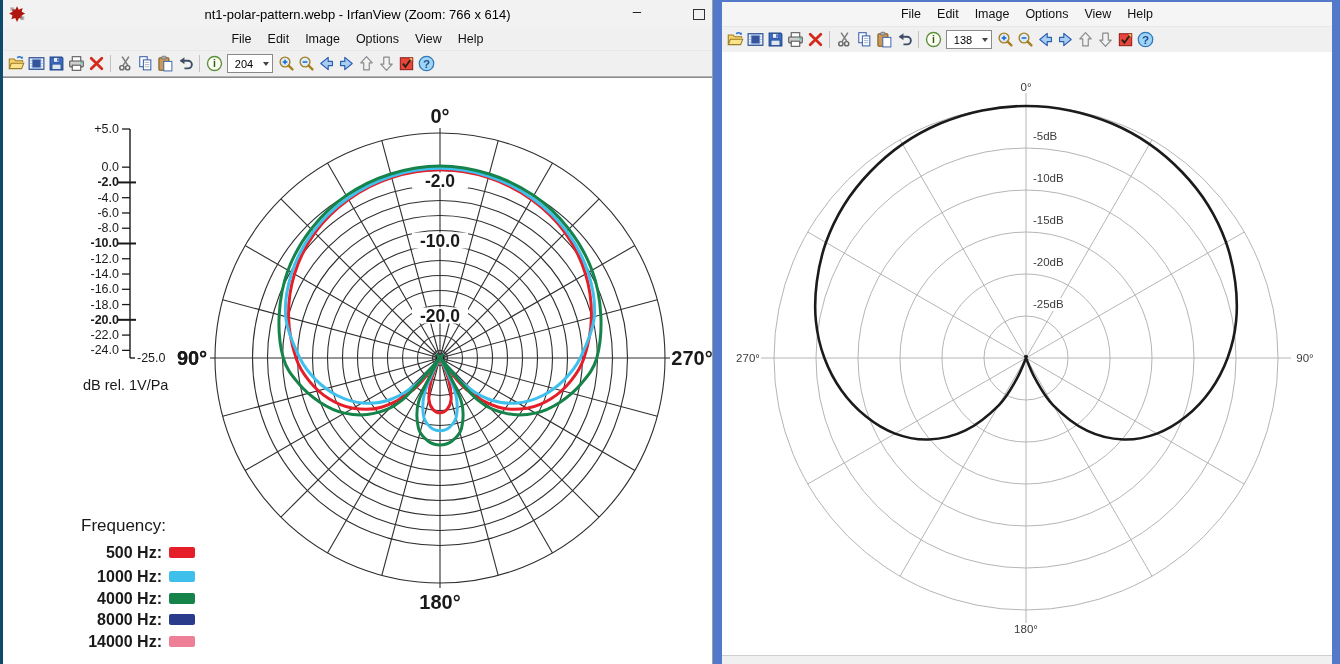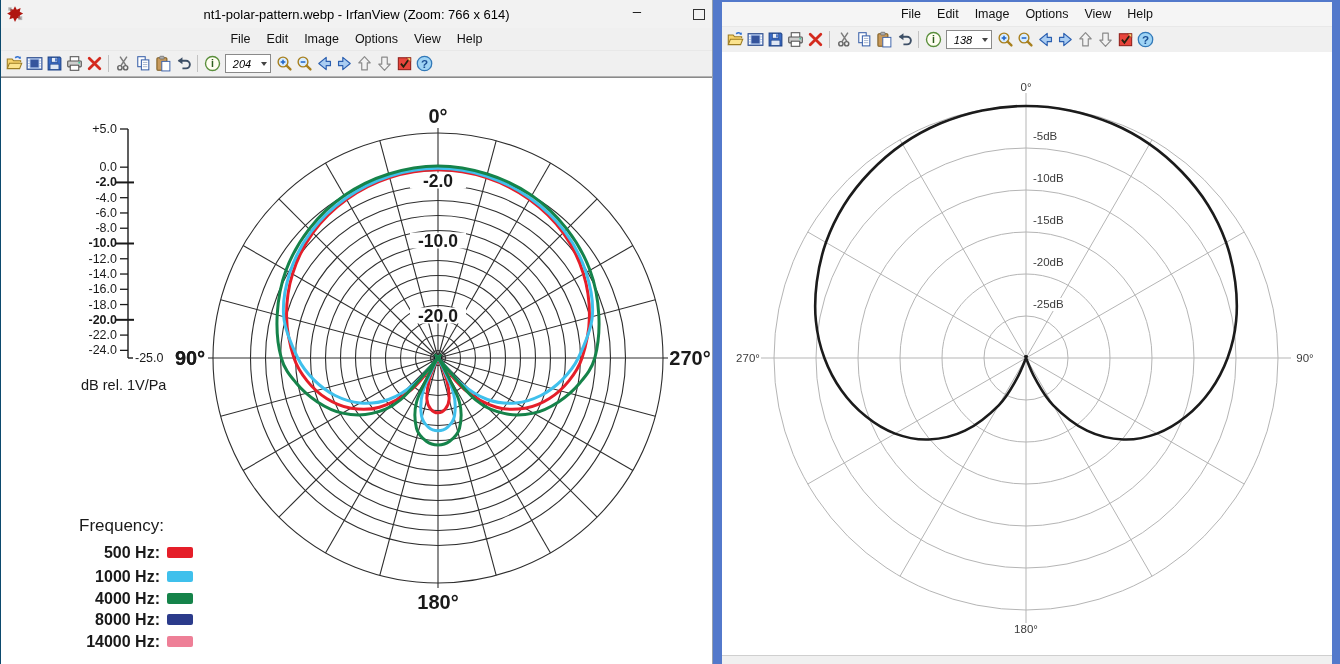--- a/index.html
+++ b/index.html
@@ -1,35 +1,35 @@
 <!DOCTYPE html>
 <html><head>
 <meta charset="utf-8">
 <style>
   html,body{margin:0;padding:0;}
   body{width:1340px;height:664px;position:relative;overflow:hidden;background:#fff;
        font-family:"Liberation Sans","DejaVu Sans",sans-serif;}
   .win{position:absolute;overflow:hidden;}
   #left-win{left:0;top:0;width:712px;height:664px;background:#f0f0f0;
-            border-left:1px solid #0c4a6e;box-sizing:border-box;}
+            border-left:3px solid #0c4a6e;box-sizing:border-box;}
   .titlebar{position:relative;height:28px;display:flex;align-items:center;background:#f2f2f2;}
   .app-icon{width:18px;height:18px;margin-left:5px;z-index:2;}
   .title-text{position:absolute;left:0;right:0;text-align:center;font-size:13px;color:#000;}
   .win-btns{position:absolute;right:0;top:0;height:28px;width:90px;}
   .btn-min{position:absolute;left:0;top:2px;width:30px;text-align:center;font-size:15px;color:#222;}
   .btn-max{position:absolute;left:71px;top:9px;width:10px;height:9px;border:1px solid #333;background:transparent;}
   .menubar{height:22px;display:flex;align-items:center;font-size:12.5px;color:#111;background:#f0f0f0;justify-content:center;}
   .menubar span{padding:0 8px;}
   .toolbar{height:25px;border-bottom:1px solid #b2b2b2;border-top:1px solid #e8e8e8;
            display:flex;align-items:center;padding-left:3px;background:#f0f0f0;}
   .tbtn{width:20px;height:20px;display:flex;align-items:center;justify-content:center;}
   .tbtn svg{width:17px;height:17px;display:block;}
   .tsep{width:1px;height:17px;background:#c2c2c2;margin:0 4px;}
   .zoombox{width:44px;height:17px;background:#fff;border:1px solid #8a8a8a;font-size:11px;
-           display:flex;align-items:center;margin:16px 3px;color:#000;font-style:italic;}
+           display:flex;align-items:center;margin:16px 3px;color:#000;}
   .zoombox .zv{flex:1;text-align:center;}
   .zoombox .za{width:12px;height:100%;display:flex;align-items:center;justify-content:center;}
   .zoombox .za i{width:0;height:0;border-left:3.5px solid transparent;border-right:3.5px solid transparent;
                  border-top:4px solid #444;}
   .canvas{position:absolute;left:0;right:0;background:#fff;}
   #left-canvas{top:77px;bottom:0;border-top:1px solid #8a8a8a;}
   #right-frame{left:712px;top:0;width:628px;height:664px;background:#5379cb;
                border-left:1px solid #97a0ad;box-sizing:border-box;}
   #right-body{position:absolute;left:9px;top:2px;width:610px;height:662px;background:#f0f0f0;}
   #right-canvas{top:50px;height:603px;}

